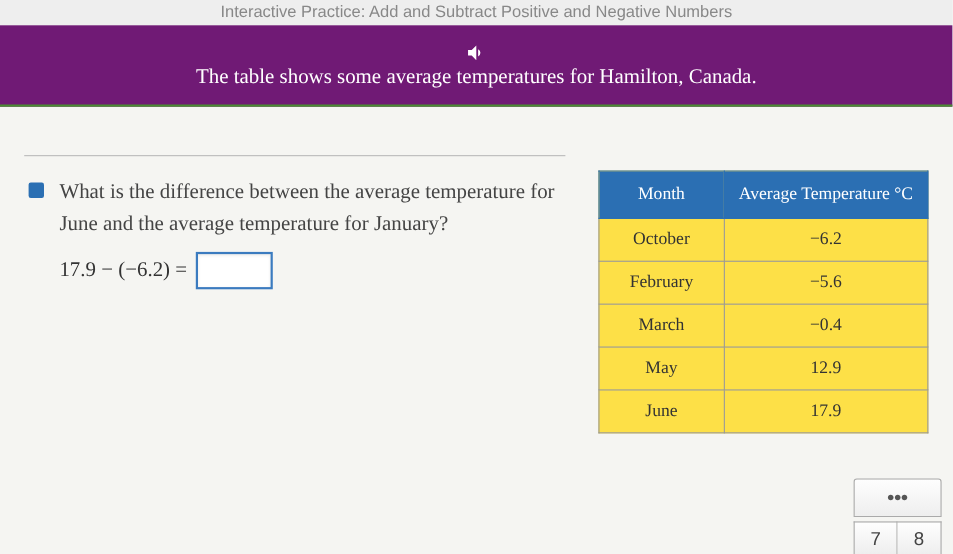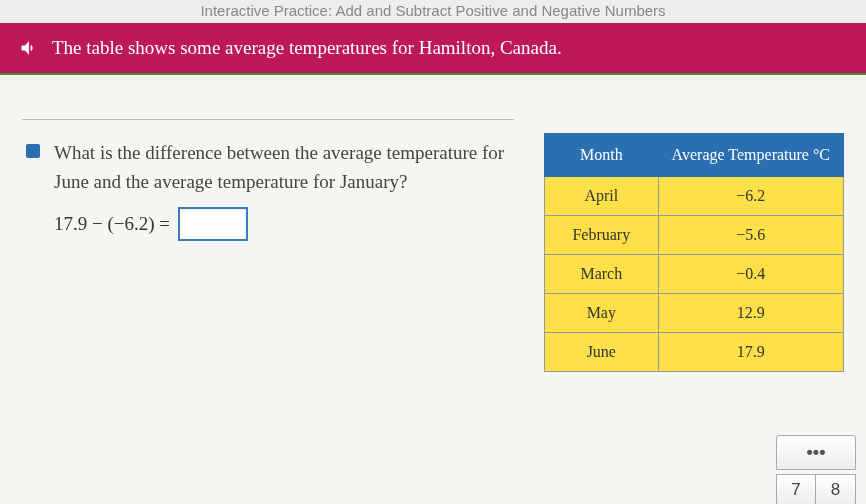--- a/index.html
+++ b/index.html
@@ -13,28 +13,28 @@
   }
   .breadcrumb {
     text-align: center;
     font-family: Arial, sans-serif;
     font-size: 15px;
     color: #888;
     padding: 2px 0 4px 0;
     background: #eee;
   }
   .header-bar {
-    background: #be185d;
+    background: #701a75;
     color: #fff;
     padding: 14px 18px;
     display: flex;
     align-items: center;
-    gap: 12px;
     font-size: 19px;
     border-bottom: 2px solid #4a8c33;
+    flex-direction: column;
   }
   .audio-icon {
     width: 22px; height: 22px;
     display: inline-flex; align-items: center; justify-content: center;
     color: #fff;
   }
   .audio-icon svg { width: 20px; height: 20px; fill: currentColor; }
   .main {
     display: flex;
     padding: 28px 22px 10px 22px;
@@ -183,21 +183,21 @@
   <div class="right-col">
     <table class="data">
       <thead>
         <tr>
           <th>Month</th>
           <th>Average Temperature °C</th>
         </tr>
       </thead>
       <tbody>
         <tr>
-          <td>April</td>
+          <td>October</td>
           <td>−6.2</td>
         </tr>
         <tr>
           <td>February</td>
           <td>−5.6</td>
         </tr>
         <tr>
           <td>March</td>
           <td>−0.4</td>
         </tr>

